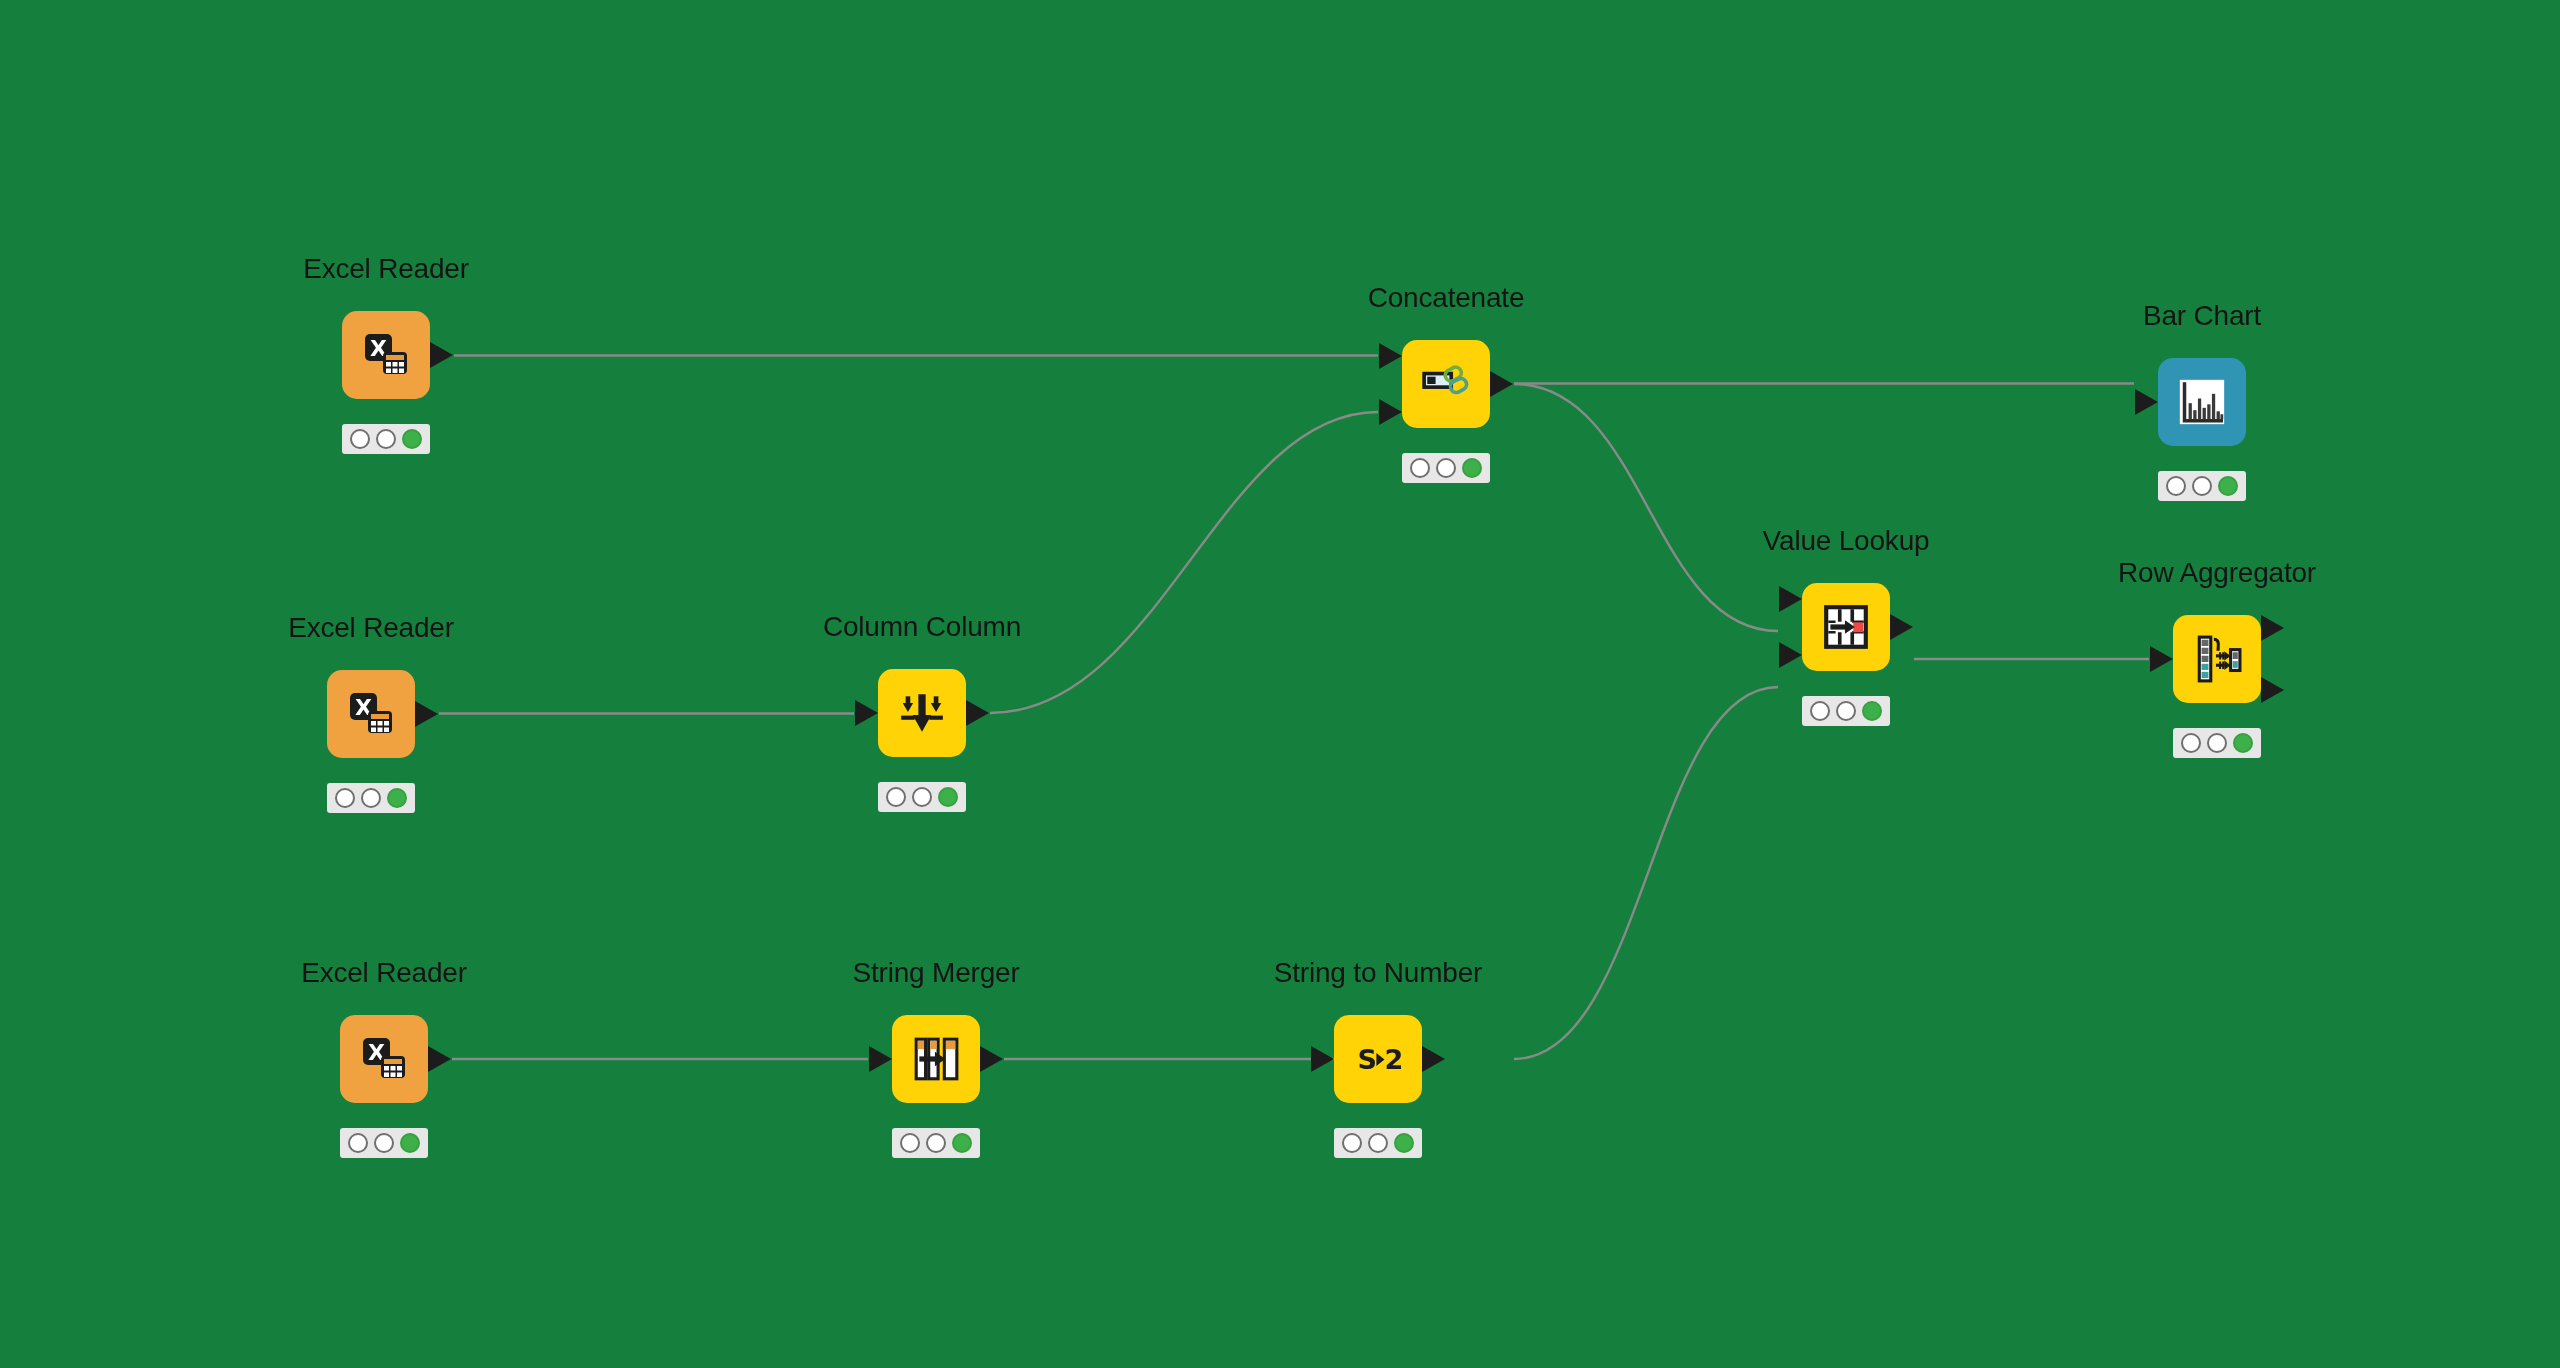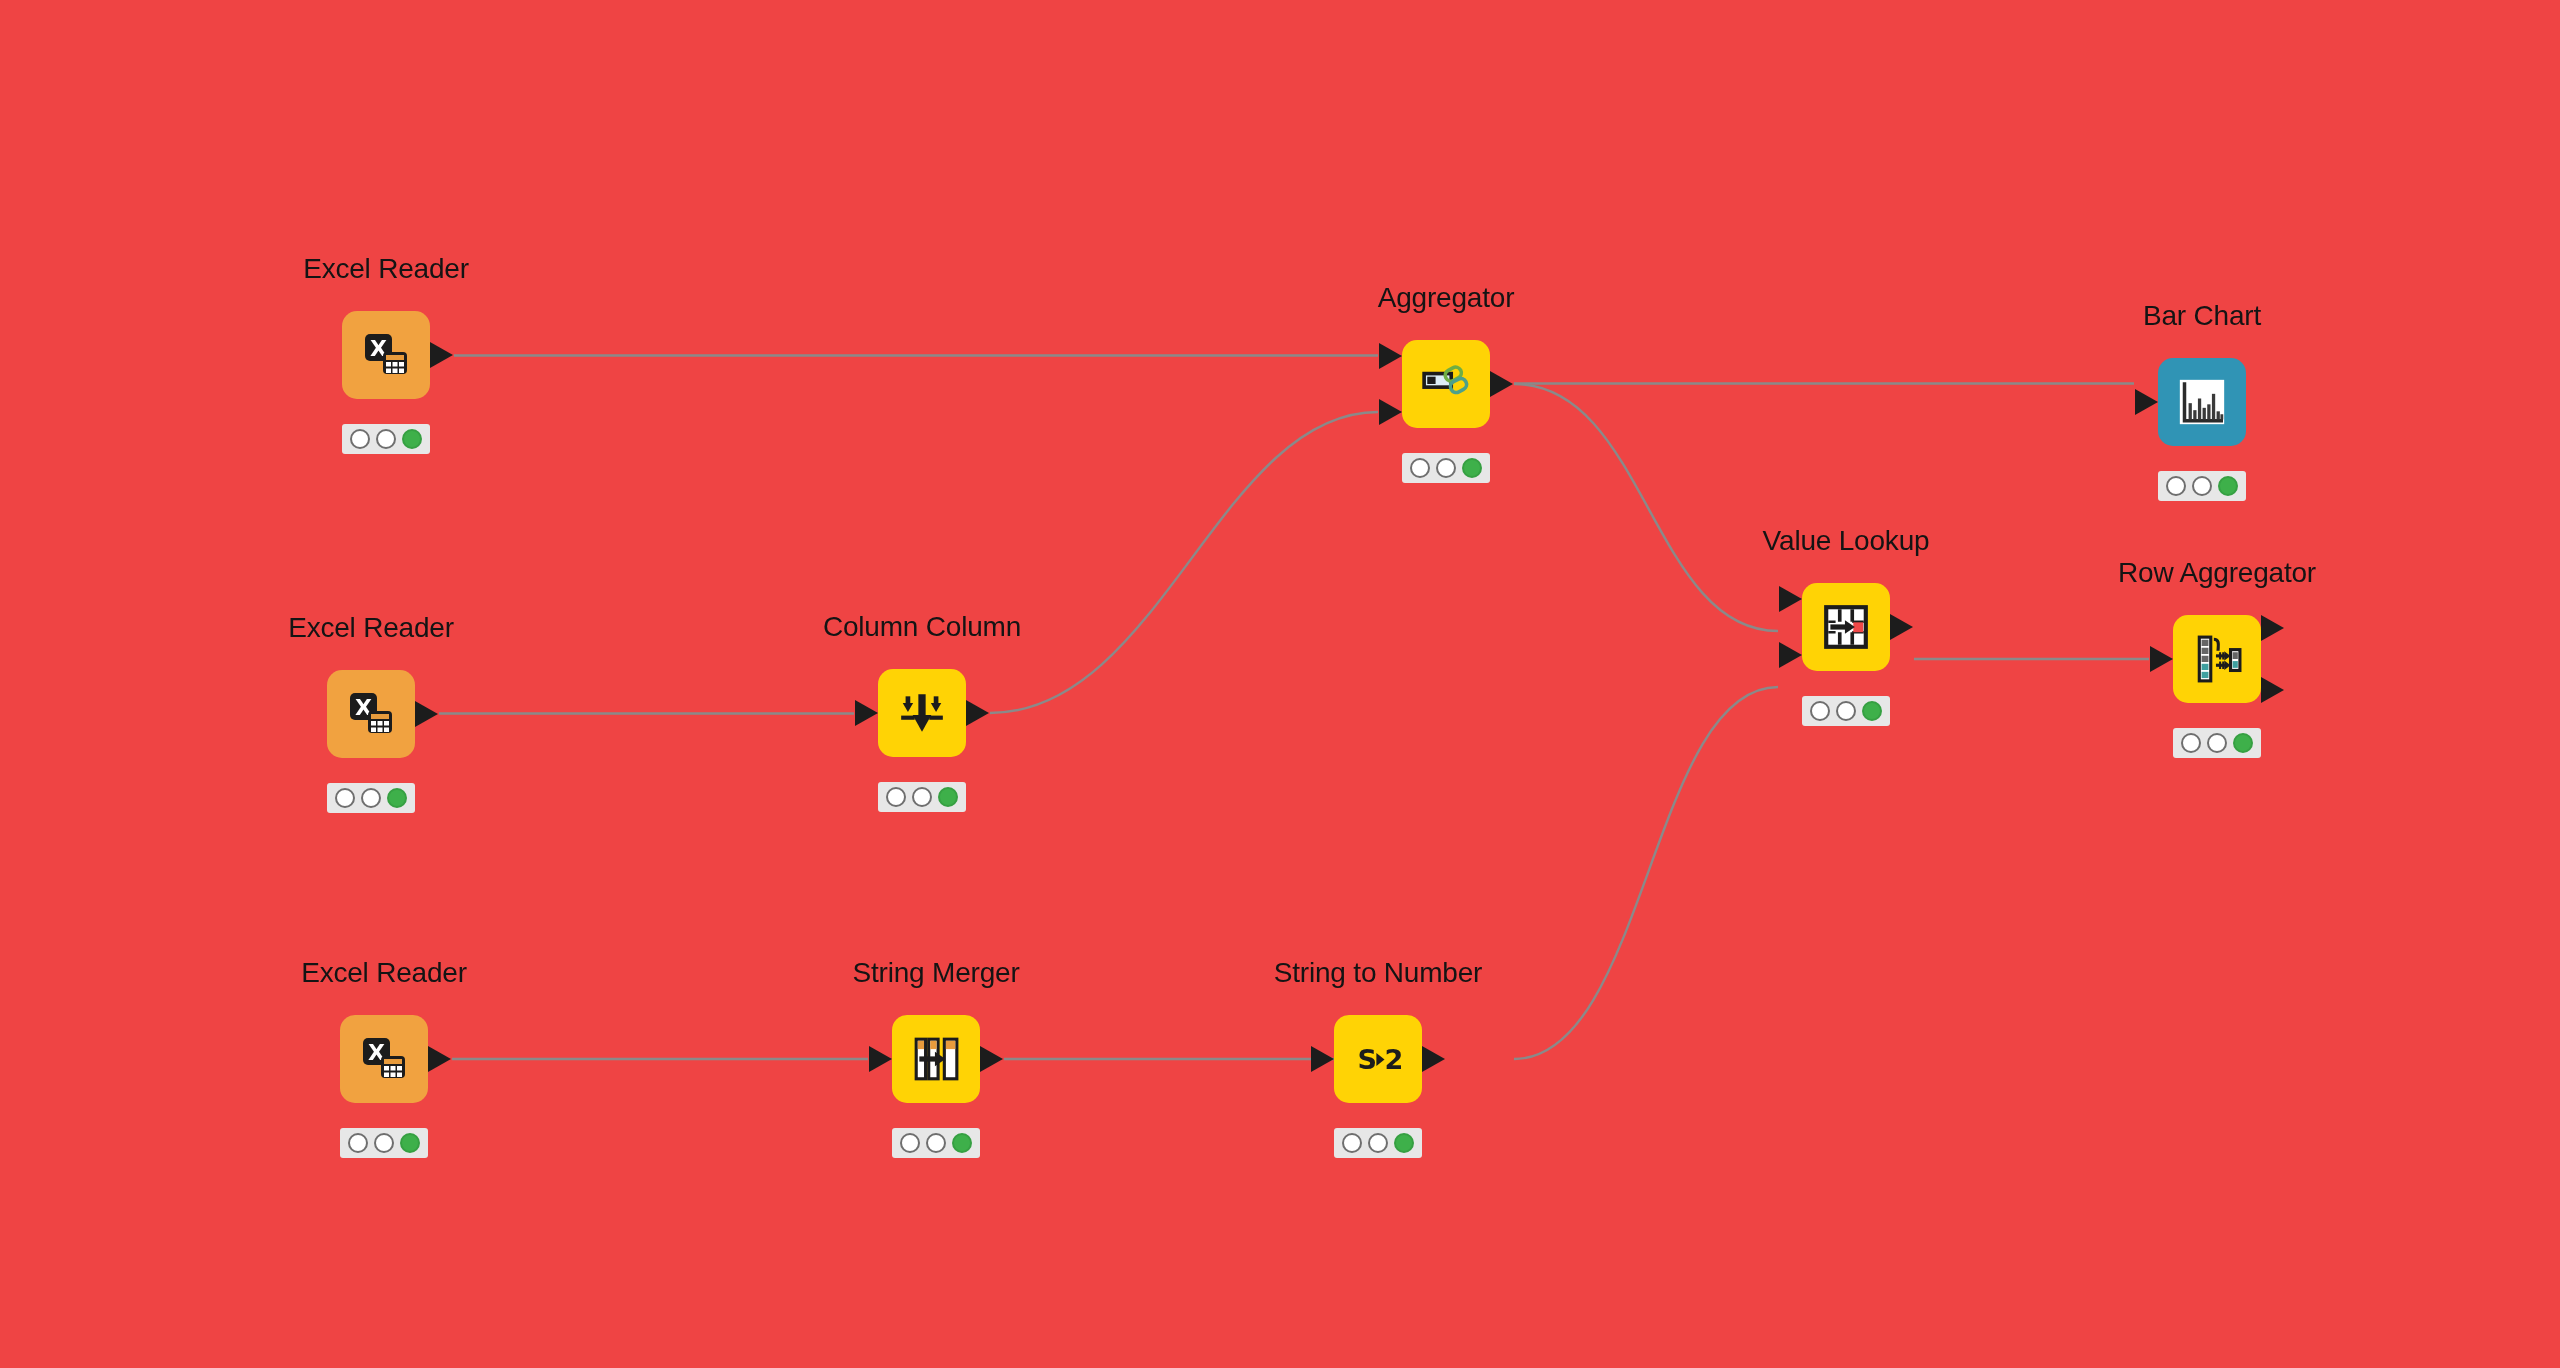--- a/index.html
+++ b/index.html
@@ -1,17 +1,17 @@
 <!DOCTYPE html>
 <html><head>
 <meta charset="utf-8">
 <style>
   html,body{margin:0;padding:0;background:#ffffff;}
   body{font-family:"Liberation Sans",sans-serif;}
-  #canvas{position:relative;width:2560px;height:1368px;background:#ef4444;overflow:hidden;}
+  #canvas{position:relative;width:2560px;height:1368px;background:#15803d;overflow:hidden;}
   .edges{position:absolute;left:0;top:0;}
   .edges path{stroke:#8A8A8A;stroke-width:2.4;fill:none;}
   .node{position:absolute;width:88px;height:88px;}
   .node-body{position:absolute;inset:0;border-radius:15px;}
   .node-body.source{background:#F1A240;}
   .node-body.manipulator{background:#FFD305;}
   .node-body.view{background:#3094B5;}
   .nicon{position:absolute;left:50%;top:50%;transform:translate(-50%,-50%);}
   .node-label{position:absolute;top:-57px;left:50%;transform:translateX(-50%);
     white-space:nowrap;font-size:28px;line-height:30px;color:#141414;letter-spacing:-0.2px;}
@@ -163,21 +163,21 @@
       <span class="port out" style="top:31px"></span>
     </div>
     <div class="traffic">
       <span class="bulb"></span>
       <span class="bulb"></span>
       <span class="bulb green"></span>
     </div>
   </div>
 
   <div class="node" style="left:1402px;top:340px">
-    <div class="node-label">Aggregator</div>
+    <div class="node-label">Concatenate</div>
     <div class="node-body manipulator">
       <svg class="nicon" width="50" height="50" viewBox="0 0 48 48">
         <rect x="3" y="14" width="26" height="13" fill="#DDEEF6" stroke="#1C1C1C" stroke-width="3.5"></rect>
         <rect x="6" y="17" width="8" height="7" fill="#1C1C1C"></rect>
         <rect x="23" y="9" width="16" height="11" rx="5.5" fill="none" stroke="#6FAE44" stroke-width="3.5" transform="rotate(-28 31 14.5)"></rect>
         <rect x="28" y="20" width="16" height="11" rx="5.5" fill="none" stroke="#4EA08A" stroke-width="3.5" transform="rotate(-28 36 25.5)"></rect>
       </svg>
       <span class="port in" style="top:3px"></span>
       <span class="port in" style="top:59px"></span>
       <span class="port out" style="top:31px"></span>

